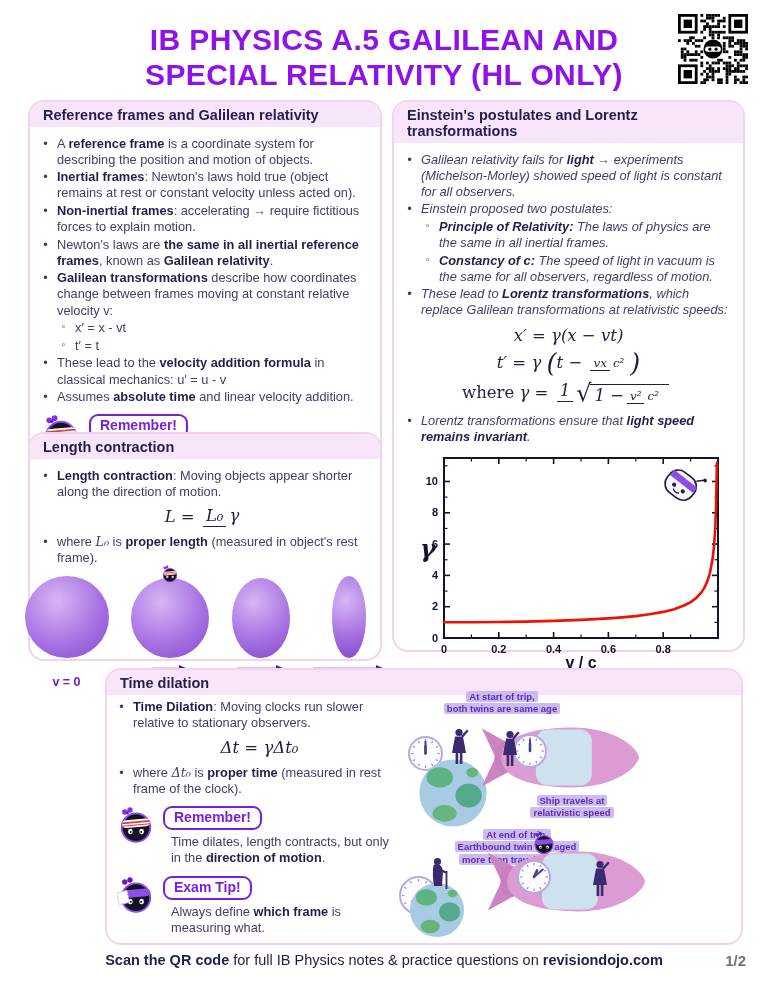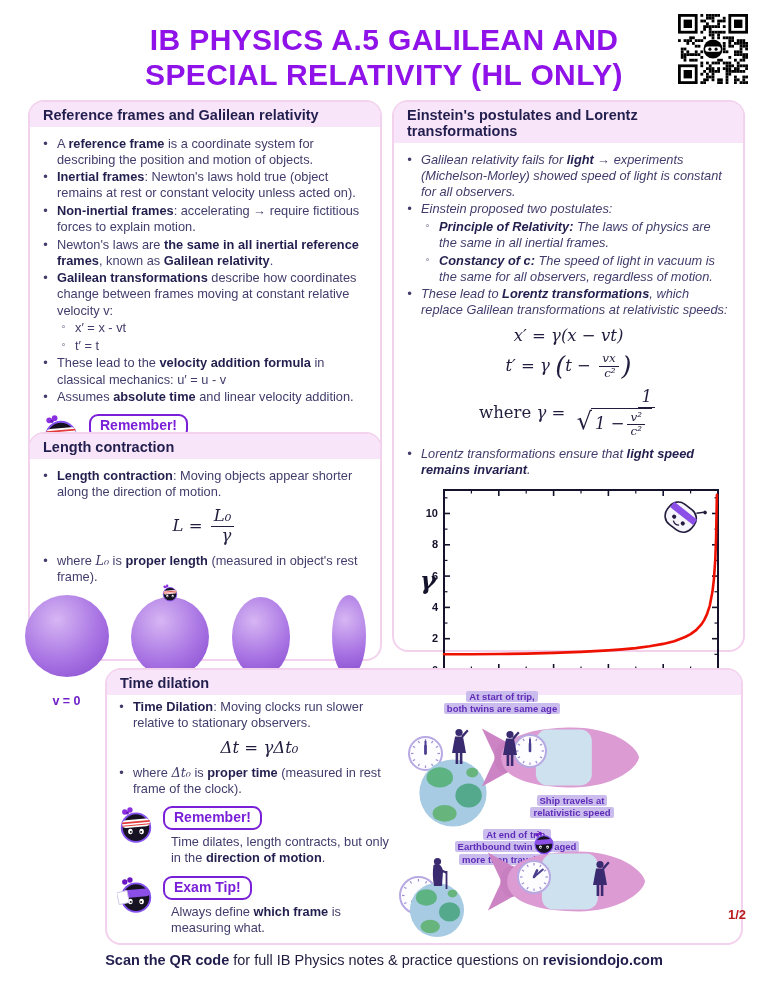--- a/index.html
+++ b/index.html
@@ -29,21 +29,21 @@
   .callout{display:flex;gap:8px;margin-top:9px;align-items:flex-start}
   .chip{display:inline-block;border:2px solid #7a1fd8;border-radius:9px;padding:1px 9px 2px;
         color:#7a1fd8;font-weight:800;font-size:14px;background:#fff;font-style:normal}
   .cbody{flex:1}
   .cbody .blist,.cbody .ctext{margin-top:4px;margin-left:8px}
   
   .eq{font-family:"DejaVu Serif",serif;font-style:italic;font-size:16.5px;color:#201d3e;
       text-align:center;margin:7px 0;line-height:1.2}
   .mathvar{font-family:"DejaVu Serif",serif;font-style:italic}
   .rm{font-style:normal;font-family:"DejaVu Serif",serif}
-  .frac{display:inline-flex;flex-direction:column;align-items:flex-end;vertical-align:middle;margin:0 3px}
+  .frac{display:inline-flex;flex-direction:row;align-items:flex-start;vertical-align:middle;margin:0 3px}
   .frac .num{border-bottom:1.4px solid #201d3e;padding:0 3px;line-height:1.15}
   .frac .den{padding:0 3px;line-height:1.15}
   .frac.tiny{font-size:.72em}
   .paren{font-size:1.55em;vertical-align:middle;line-height:.9}
   .rad{font-size:1.45em;line-height:1;margin-right:-1px}
   .radicand{border-top:1.5px solid #201d3e;padding:2px 4px 0;display:inline-flex;align-items:center}
   
   .sph-row{display:flex;justify-content:center;align-items:flex-end;gap:23px;margin-top:10px}
   .sph{display:flex;flex-direction:column;align-items:center;width:82px}
   .ball{position:relative;border-radius:50%;
@@ -70,21 +70,21 @@
   .clk-c1{left:5px;top:46px}.clk-rc1{left:110px;top:44px}
   .clk-c2{left:-4px;top:186px}.clk-rc2{left:114px;top:170px}
   .earth1{left:15px;top:68px}.earth2{left:6px;top:192px}
   .pers1{left:45px;top:38px}.pers-r1{left:96px;top:40px}
   .pers2{left:26px;top:165px}.pers-r2{left:186px;top:170px}
   .rocket1{left:76px;top:28px}.rocket2{left:82px;top:152px}
   .ninja-r2{left:130px;top:142px}
   
   .footer{position:absolute;left:0;right:0;top:952px;text-align:center;
           font-size:14.5px;color:#201d3e}
-  .pageno{position:absolute;right:22px;top:907px;font-weight:800;font-size:13px;color:#b91c1c}
+  .pageno{position:absolute;right:22px;top:952px;font-weight:800;font-size:15px;color:#737373}
 </style>
 </head>
 <body>
 
 <svg style="position:absolute;width:0;height:0" aria-hidden="true">
   <defs>
     <symbol id="ninja-red" viewBox="0 0 44 44">
       <circle cx="9" cy="7" r="3.1" fill="#8b2fe0"></circle>
         <circle cx="15" cy="4.6" r="3.1" fill="#8b2fe0"></circle>
         <circle cx="12" cy="8" r="1.8" fill="#6d17c4"></circle>

